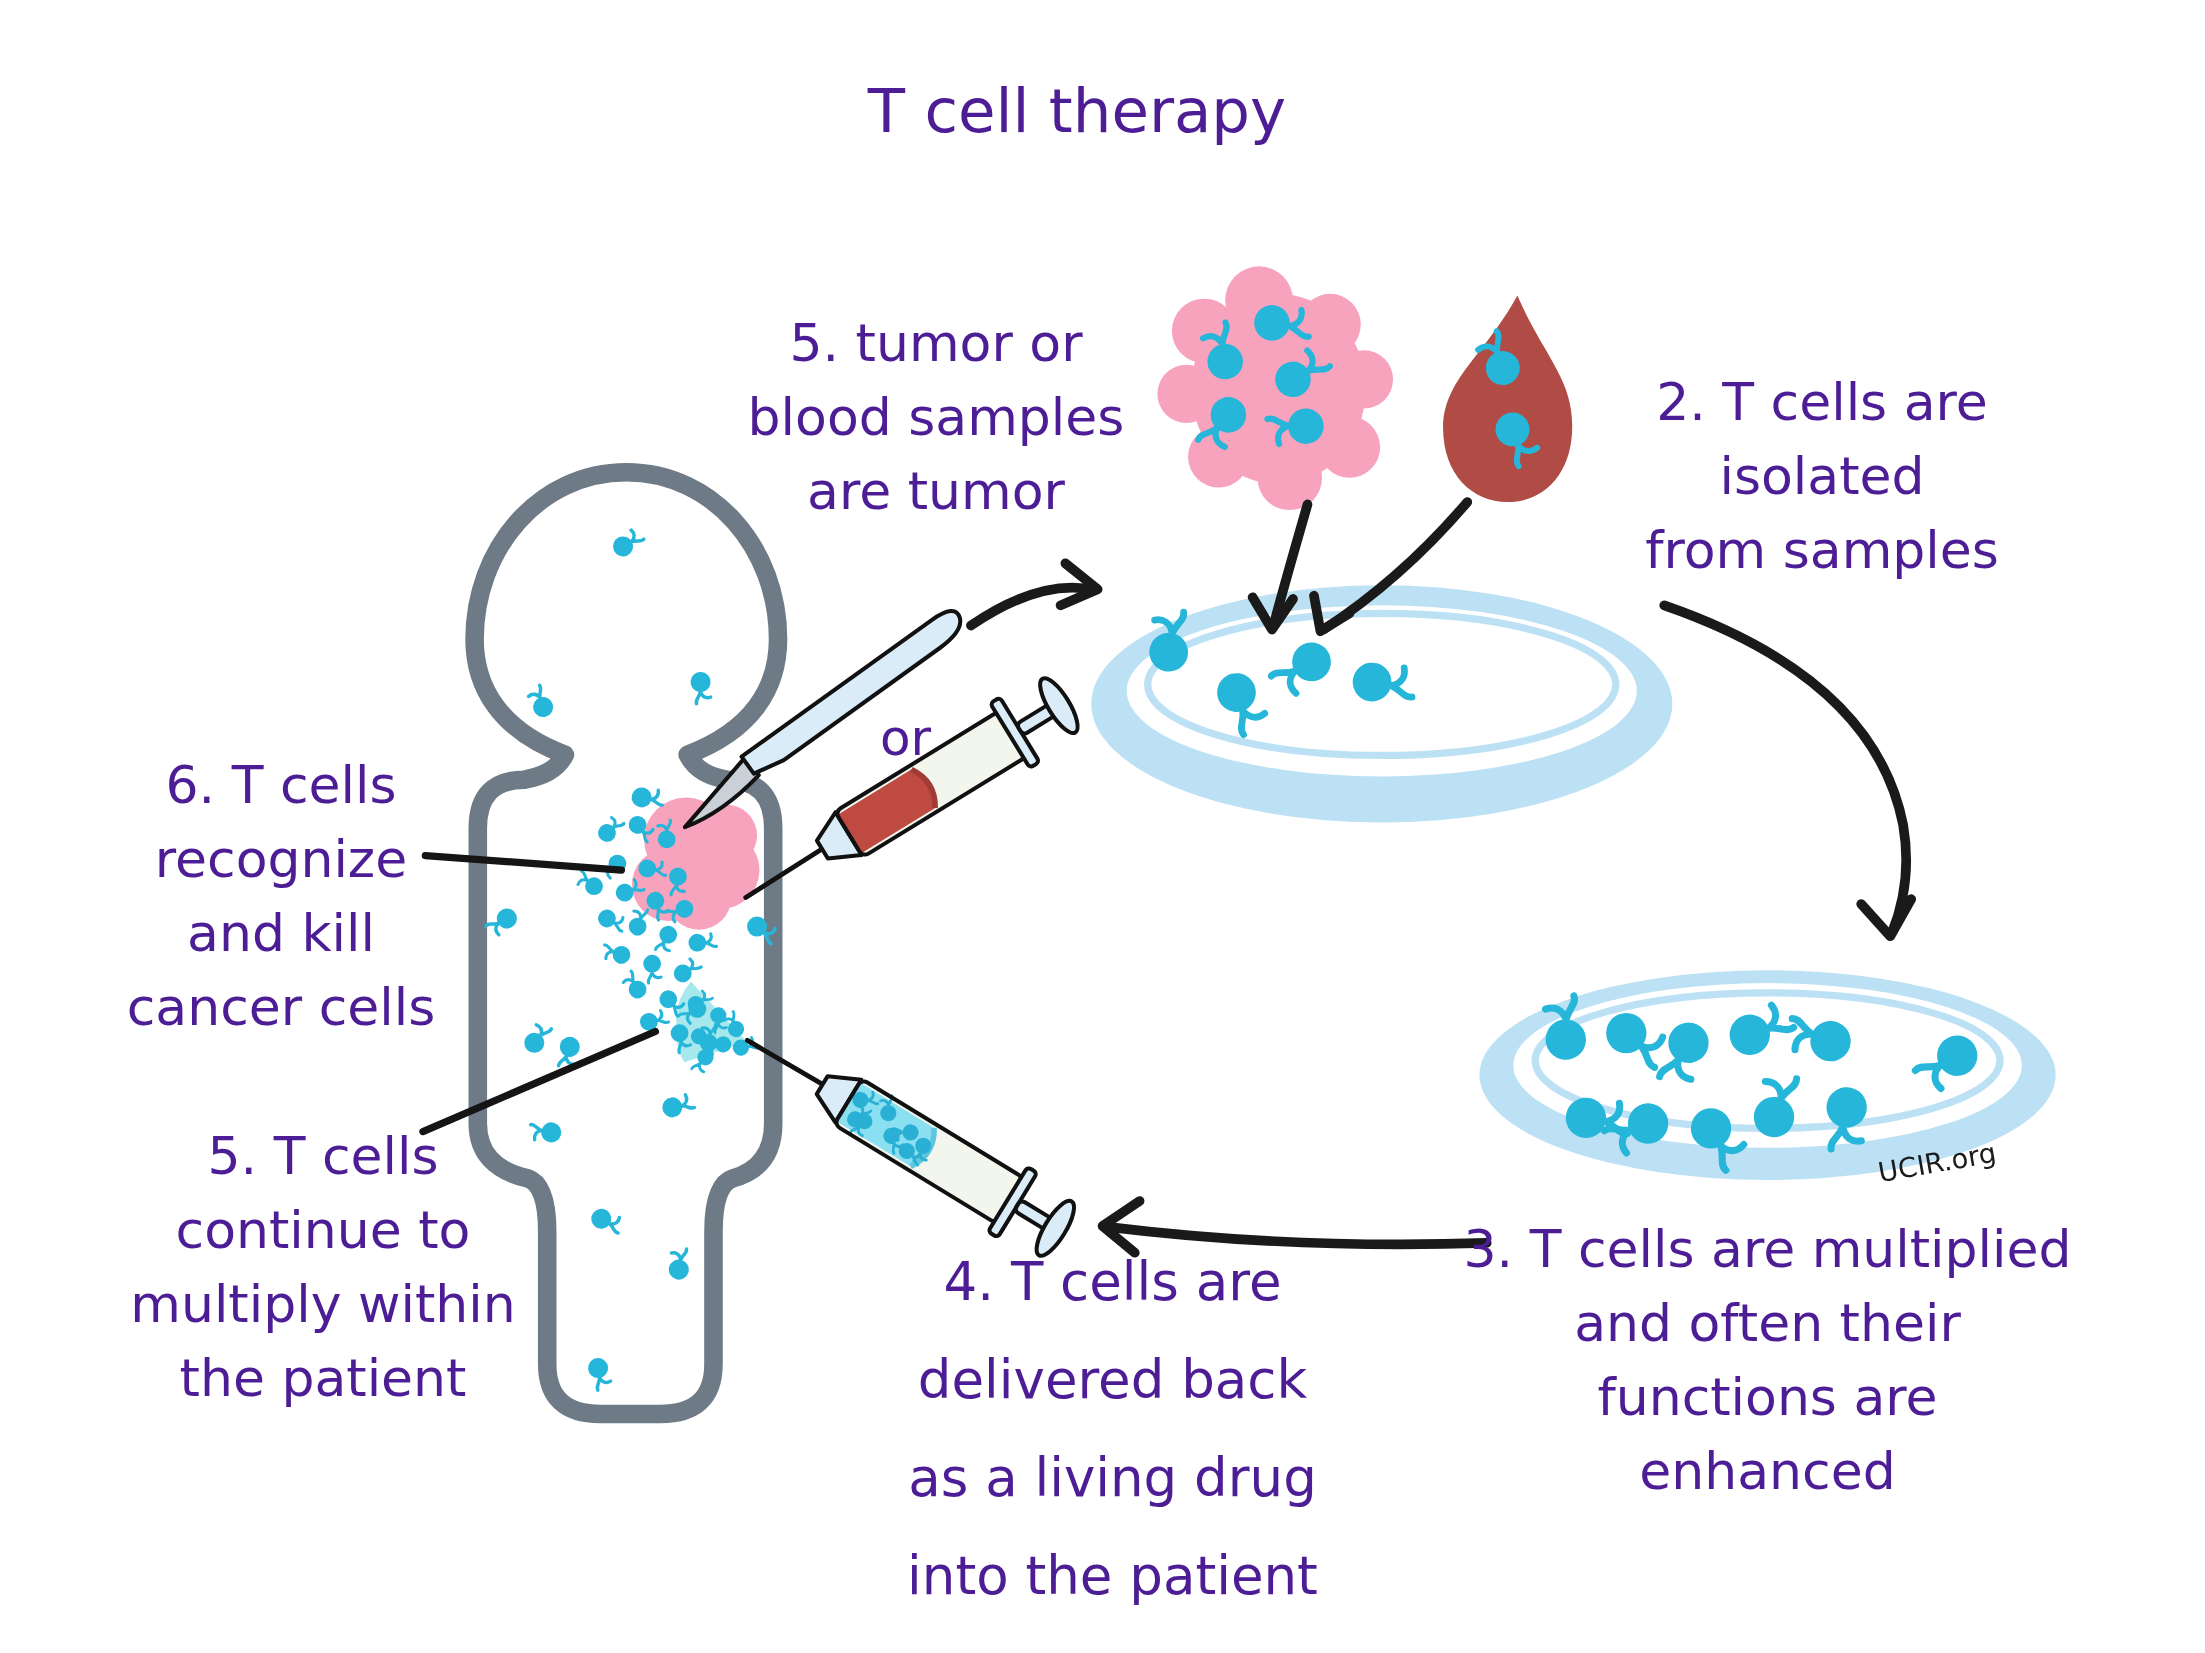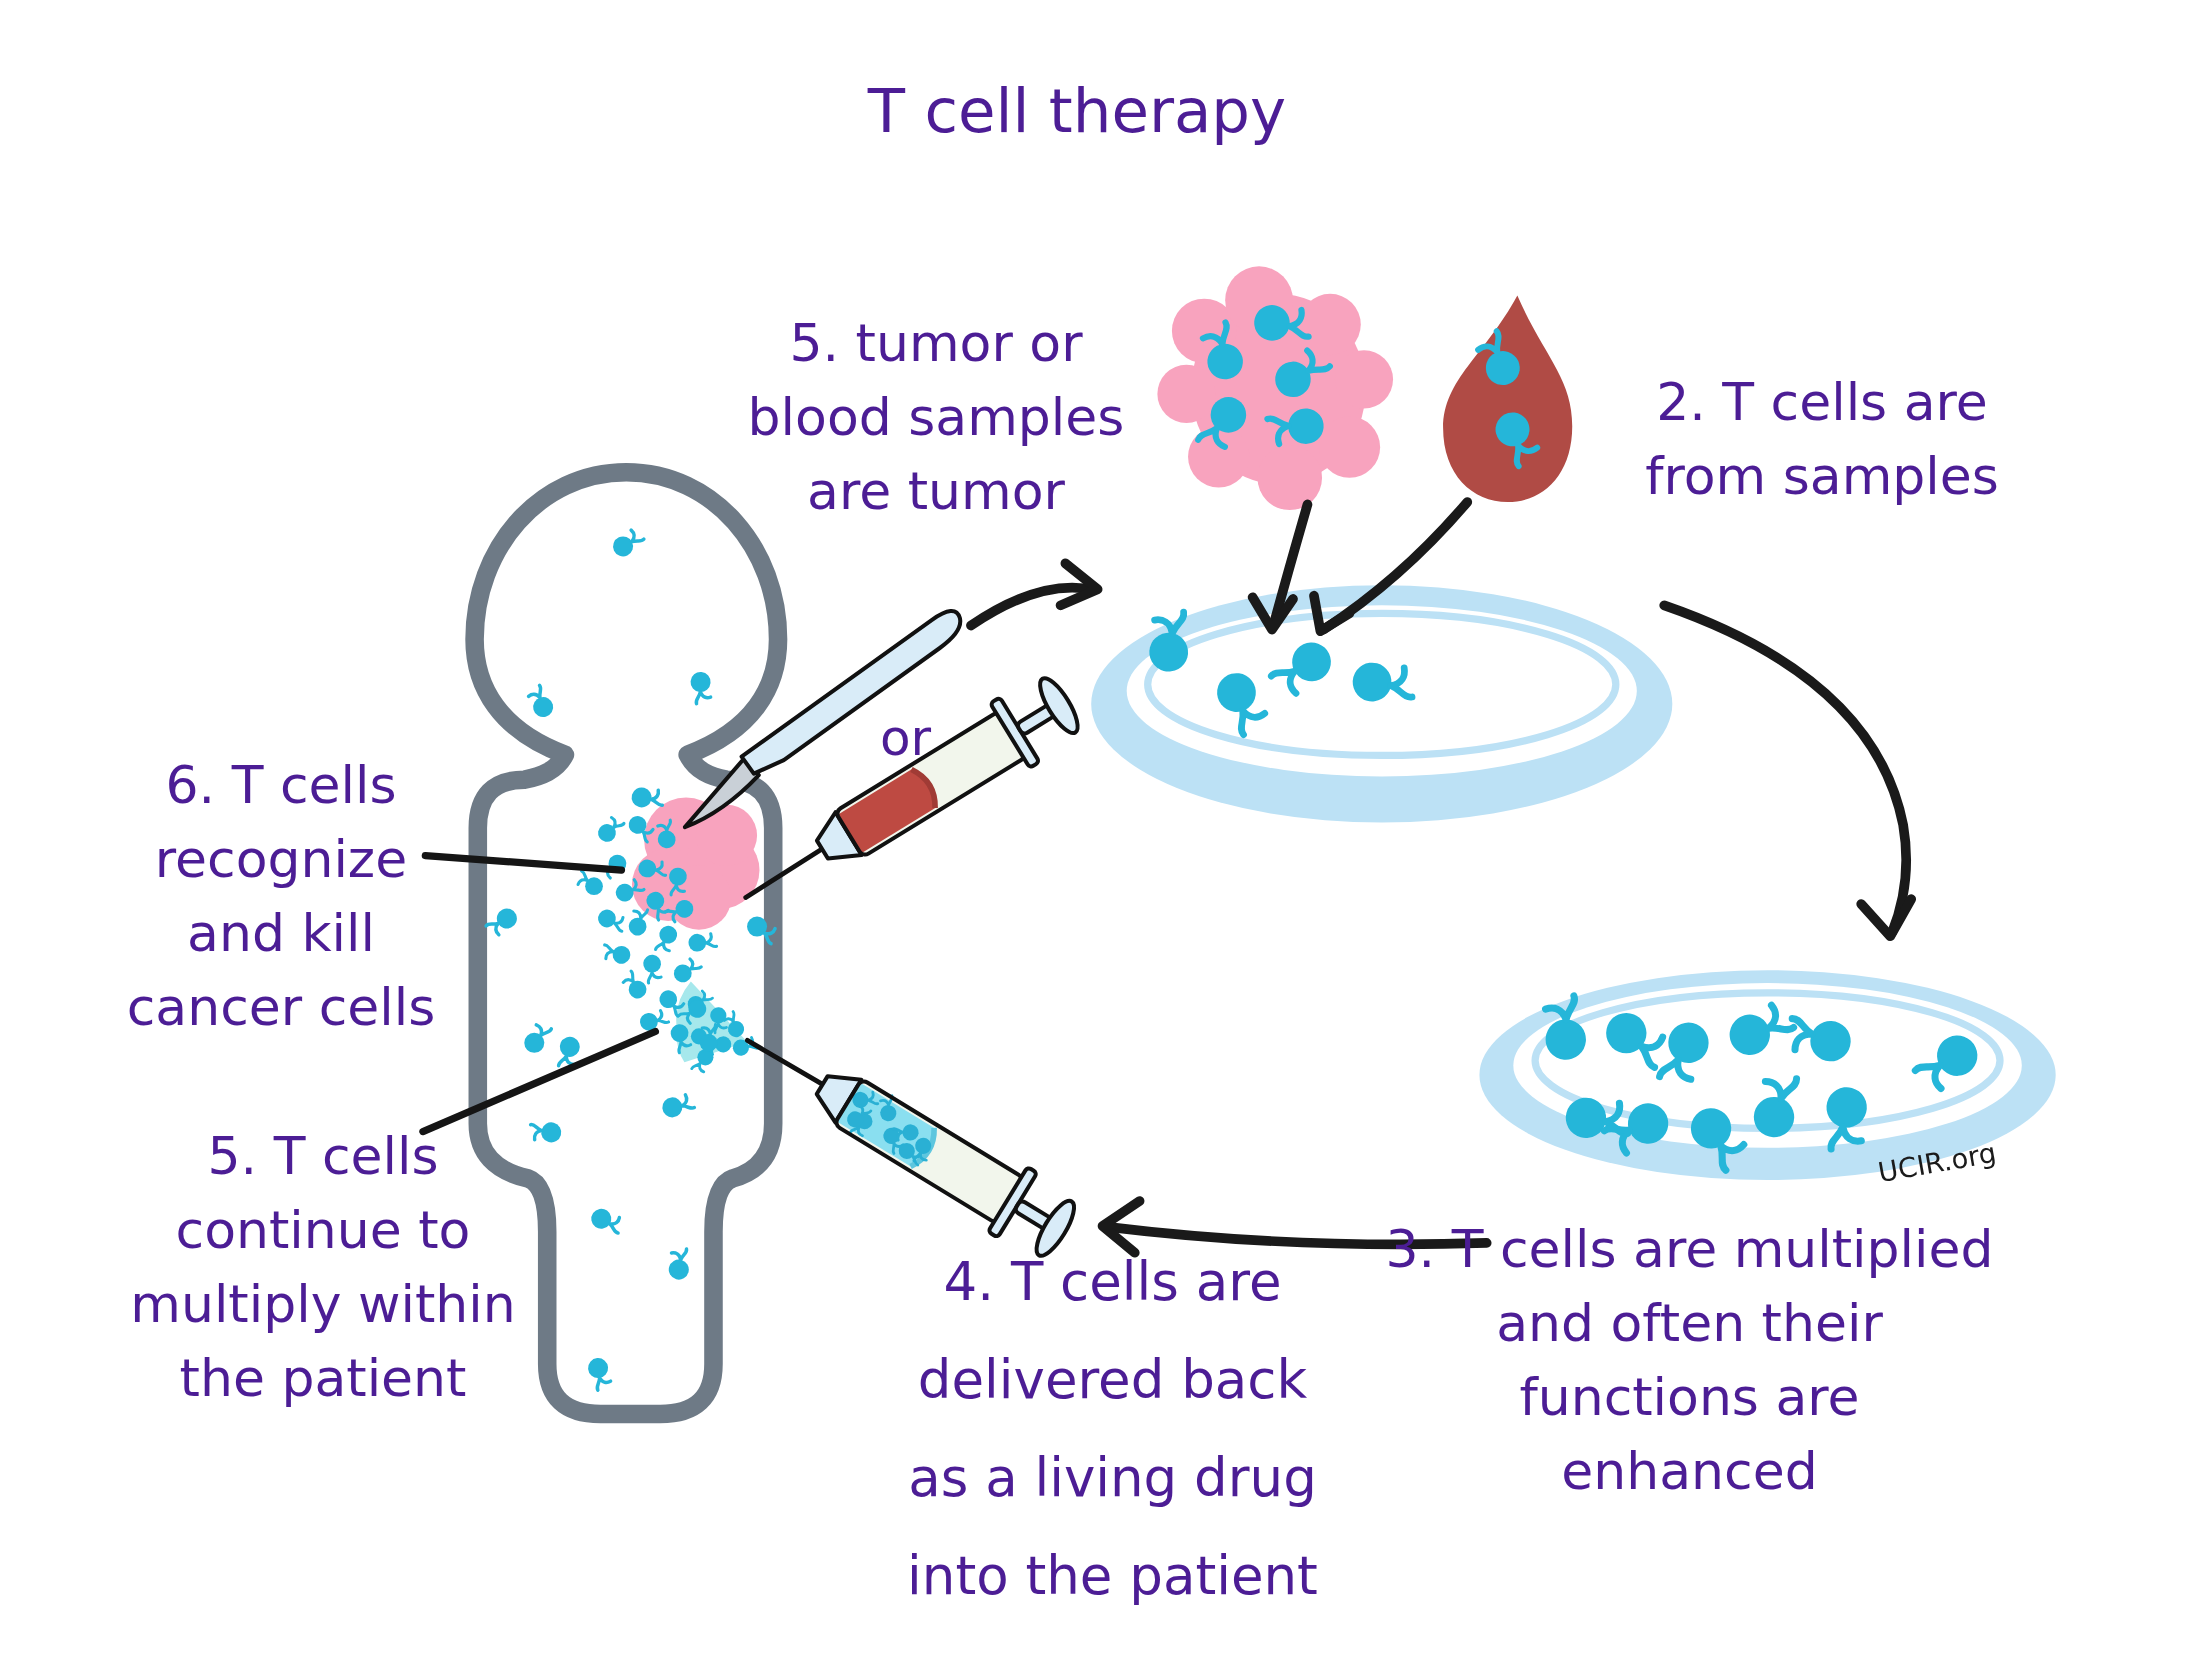--- a/index.html
+++ b/index.html
@@ -473,24 +473,25 @@
   <div id="title-label" class="label" style="left:835px;top:74px;width:484px;">T cell therapy</div>
 
   <div class="label" style="left:710px;top:306px;width:452px;">
     <div>5.  tumor or</div>
     <div>blood samples</div>
     <div>are tumor</div>
   </div>
 
   <div class="label" style="left:1572px;top:330px;width:500px;margin-top:35px;">
     <div>2.  T cells are</div>
+    <div>isolated</div>
     <div>from  samples</div>
   </div>
 
-  <div class="label" style="left:1318px;top:1212px;width:743px;">
+  <div class="label" style="left:1396px;top:1212px;width:743px;">
     <div>3.  T cells are multiplied</div>
     <div>and  often their</div>
     <div>functions are</div>
     <div>enhanced</div>
   </div>
 
   <div id="step4-label" class="label" style="left:854px;top:1233px;width:517px;">
     <div>4.  T cells are</div>
     <div>delivered back</div>
     <div>as a living drug</div>

